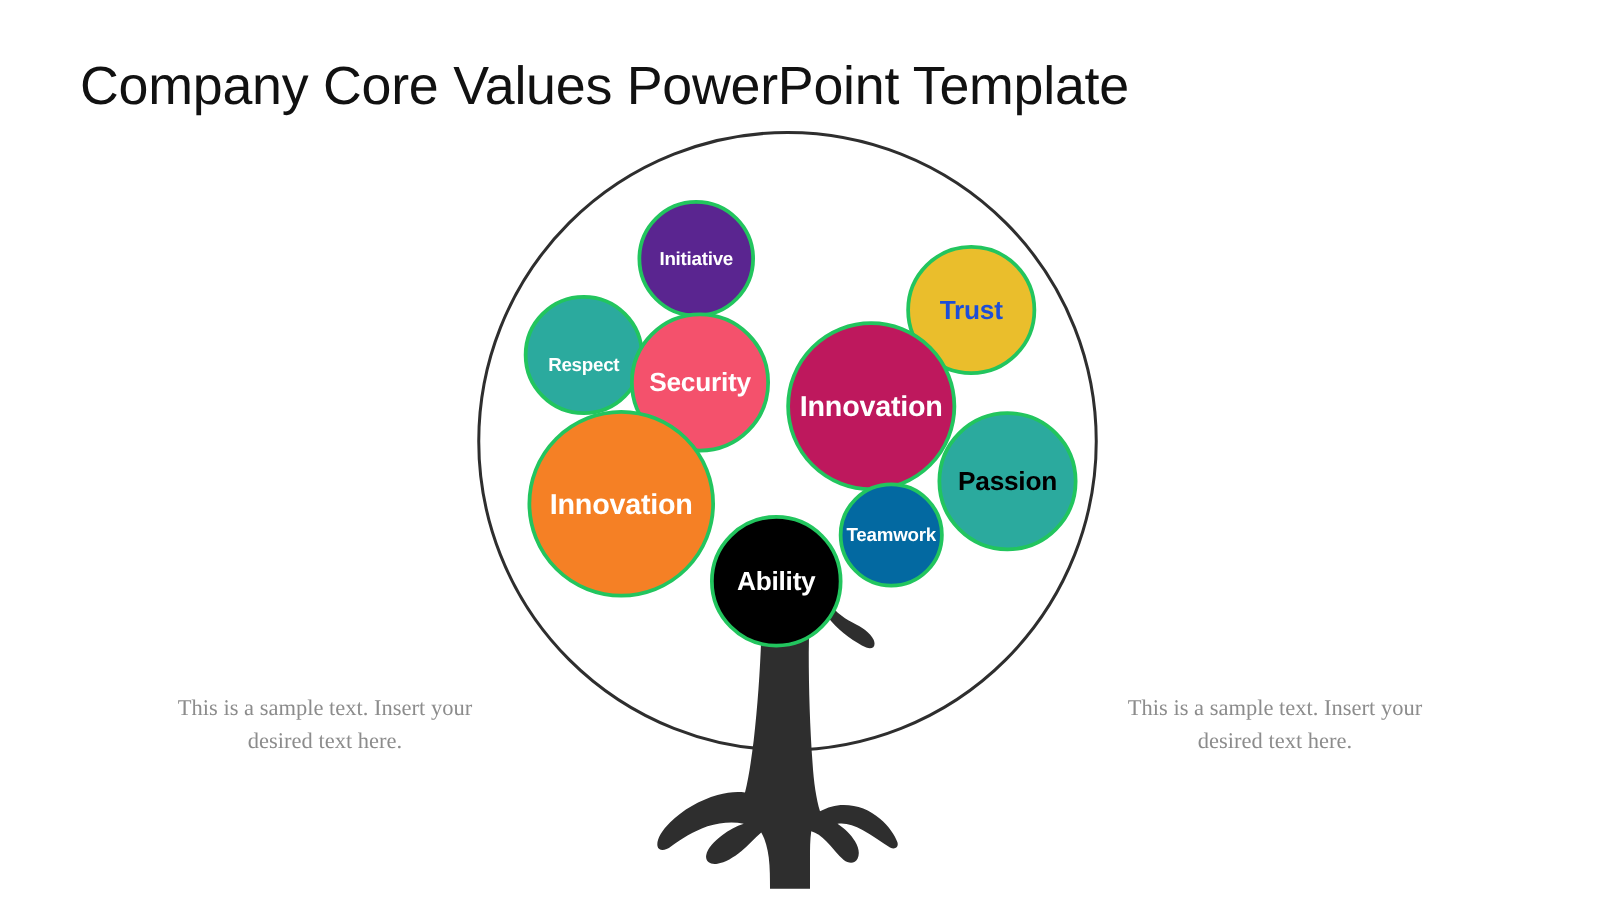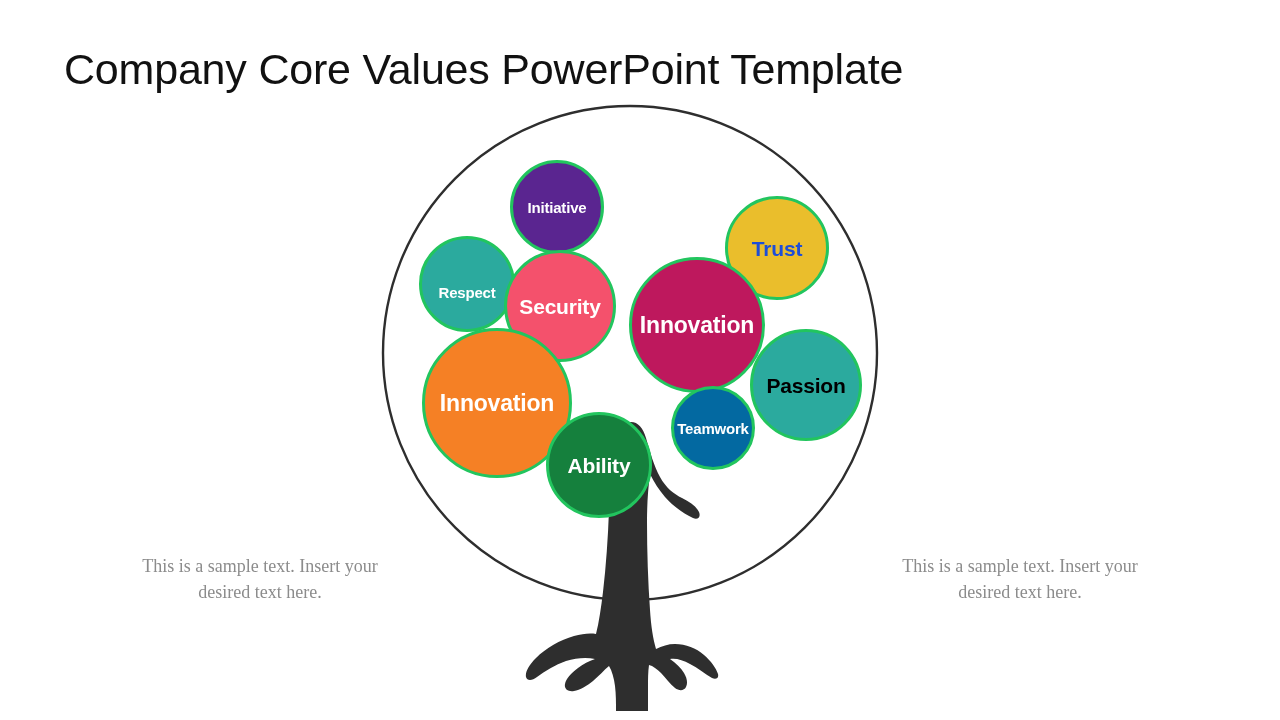--- a/index.html
+++ b/index.html
@@ -177,21 +177,21 @@
     </div>
 
     <div class="value-bubble" style="left: 422px; top: 328px; width: 150px; height: 150px; background: rgb(245, 128, 37);">
       <span class="bubble-label" style="font-size: 23px; color: rgb(255, 255, 255);">Innovation</span>
     </div>
 
     <div class="value-bubble" style="left: 671px; top: 386px; width: 84px; height: 84px; background: #0369a1;">
       <span class="bubble-label" style="font-size: 15px; color: rgb(255, 255, 255);">Teamwork</span>
     </div>
 
-    <div class="value-bubble" style="left: 546px; top: 412px; width: 106px; height: 106px; background: #15803d;">
+    <div class="value-bubble" style="left: 568px; top: 412px; width: 106px; height: 106px; background: #000000;">
       <span class="bubble-label" style="font-size: 21px; color: rgb(255, 255, 255);">Ability</span>
     </div>
   </div>
 
   <div class="sample-caption" id="caption-left">This is a sample text. Insert your desired text here.</div>
 
   <div class="sample-caption" id="caption-right">This is a sample text. Insert your desired text here.</div>
 
 </div>
 

